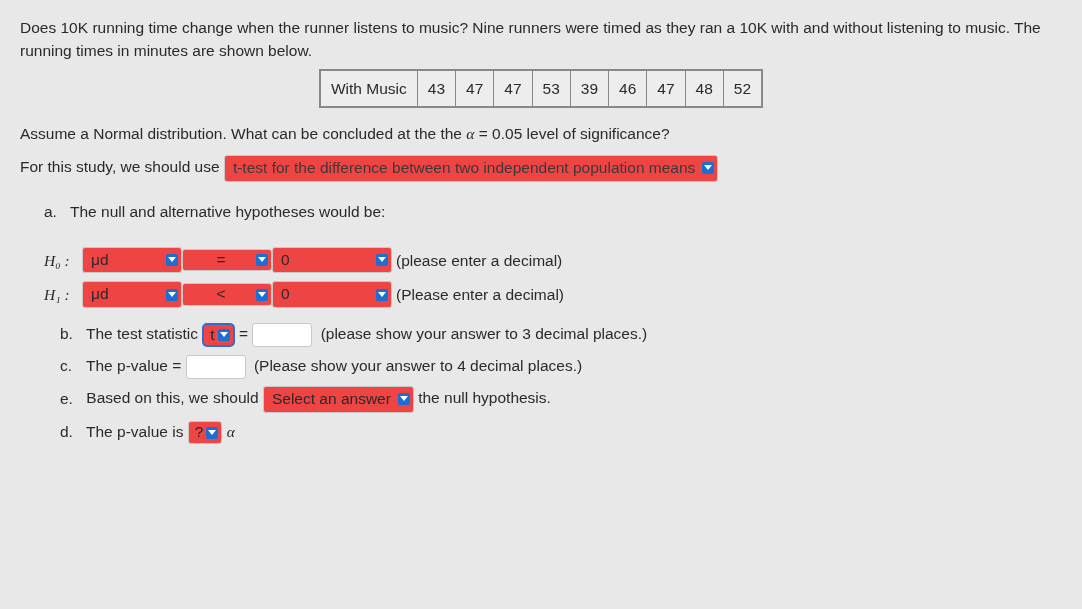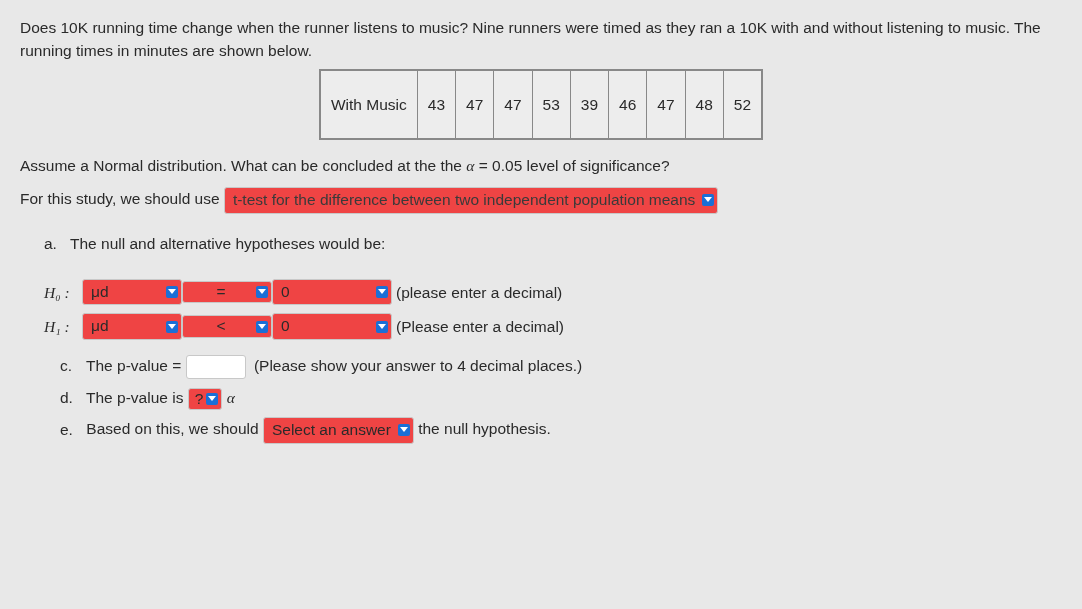--- a/index.html
+++ b/index.html
@@ -15,21 +15,21 @@
     .question-stem { }
     .table-wrap { text-align: center; margin: 6px 0 14px 0; }
     .table-title { font-weight: 400; margin-bottom: 4px; }
     table.data {
       border-collapse: collapse;
       margin: 0 auto;
       border: 2px solid #888;
     }
     table.data td, table.data th {
       border: 1px solid #888;
-      padding: 22px 10px;
+      padding: 6px 10px;
       text-align: center;
       font-weight: 400;
       background: #ededed;
     }
     table.data th { text-align: left; }
     .after-table { margin-bottom: 10px; }
     .alpha-var { font-style: italic; font-family: 'Times New Roman', serif; }
     .select-like {
       display: inline-block;
       background: #ef4444;
@@ -132,34 +132,42 @@
 
 <div class="hyp-row">
   <span class="hyp-label">H₁ :</span>
   <span class="select-like" style="min-width:100px;text-align:left"><span class="mu">μd</span><span class="chevron"></span></span>
   <span class="select-like small" style="min-width:90px"><span>&lt;</span><span class="chevron"></span></span>
   <span class="select-like" style="min-width:120px;text-align:left"><span>0</span><span class="chevron"></span></span>
   <span class="hint">(Please enter a decimal)</span>
 </div>
 
 <div class="parts">
+  <div class="prow">
+    <span class="part-label">b.</span>
+    <span>The test statistic</span>
+    <span class="select-like small outline-blue"><span>t</span><span class="chevron"></span></span>
+    <span>=</span>
+    <span class="input-like short"></span>
+    <span class="hint">(please show your answer to 3 decimal places.)</span>
+  </div>
 
   <div class="prow">
     <span class="part-label">c.</span>
     <span>The p-value =</span>
     <span class="input-like short"></span>
     <span class="hint">(Please show your answer to 4 decimal places.)</span>
   </div>
 
   <div class="prow">
+    <span class="part-label">e.</span>
+    <span>Based on this, we should </span>
+    <span class="select-like"><span>Select an answer</span><span class="chevron"></span></span>
+    <span> the null hypothesis.</span>
+  </div>
+
+  <div class="prow">
     <span class="part-label">d.</span>
     <span>The p-value is </span>
     <span class="select-like small"><span>?</span><span class="chevron"></span></span>
     <span class="alpha-var">α</span>
   </div>
-
-  <div class="prow">
-    <span class="part-label">e.</span>
-    <span>Based on this, we should </span>
-    <span class="select-like"><span>Select an answer</span><span class="chevron"></span></span>
-    <span> the null hypothesis.</span>
-  </div>
 </div>
 
 </body></html>

